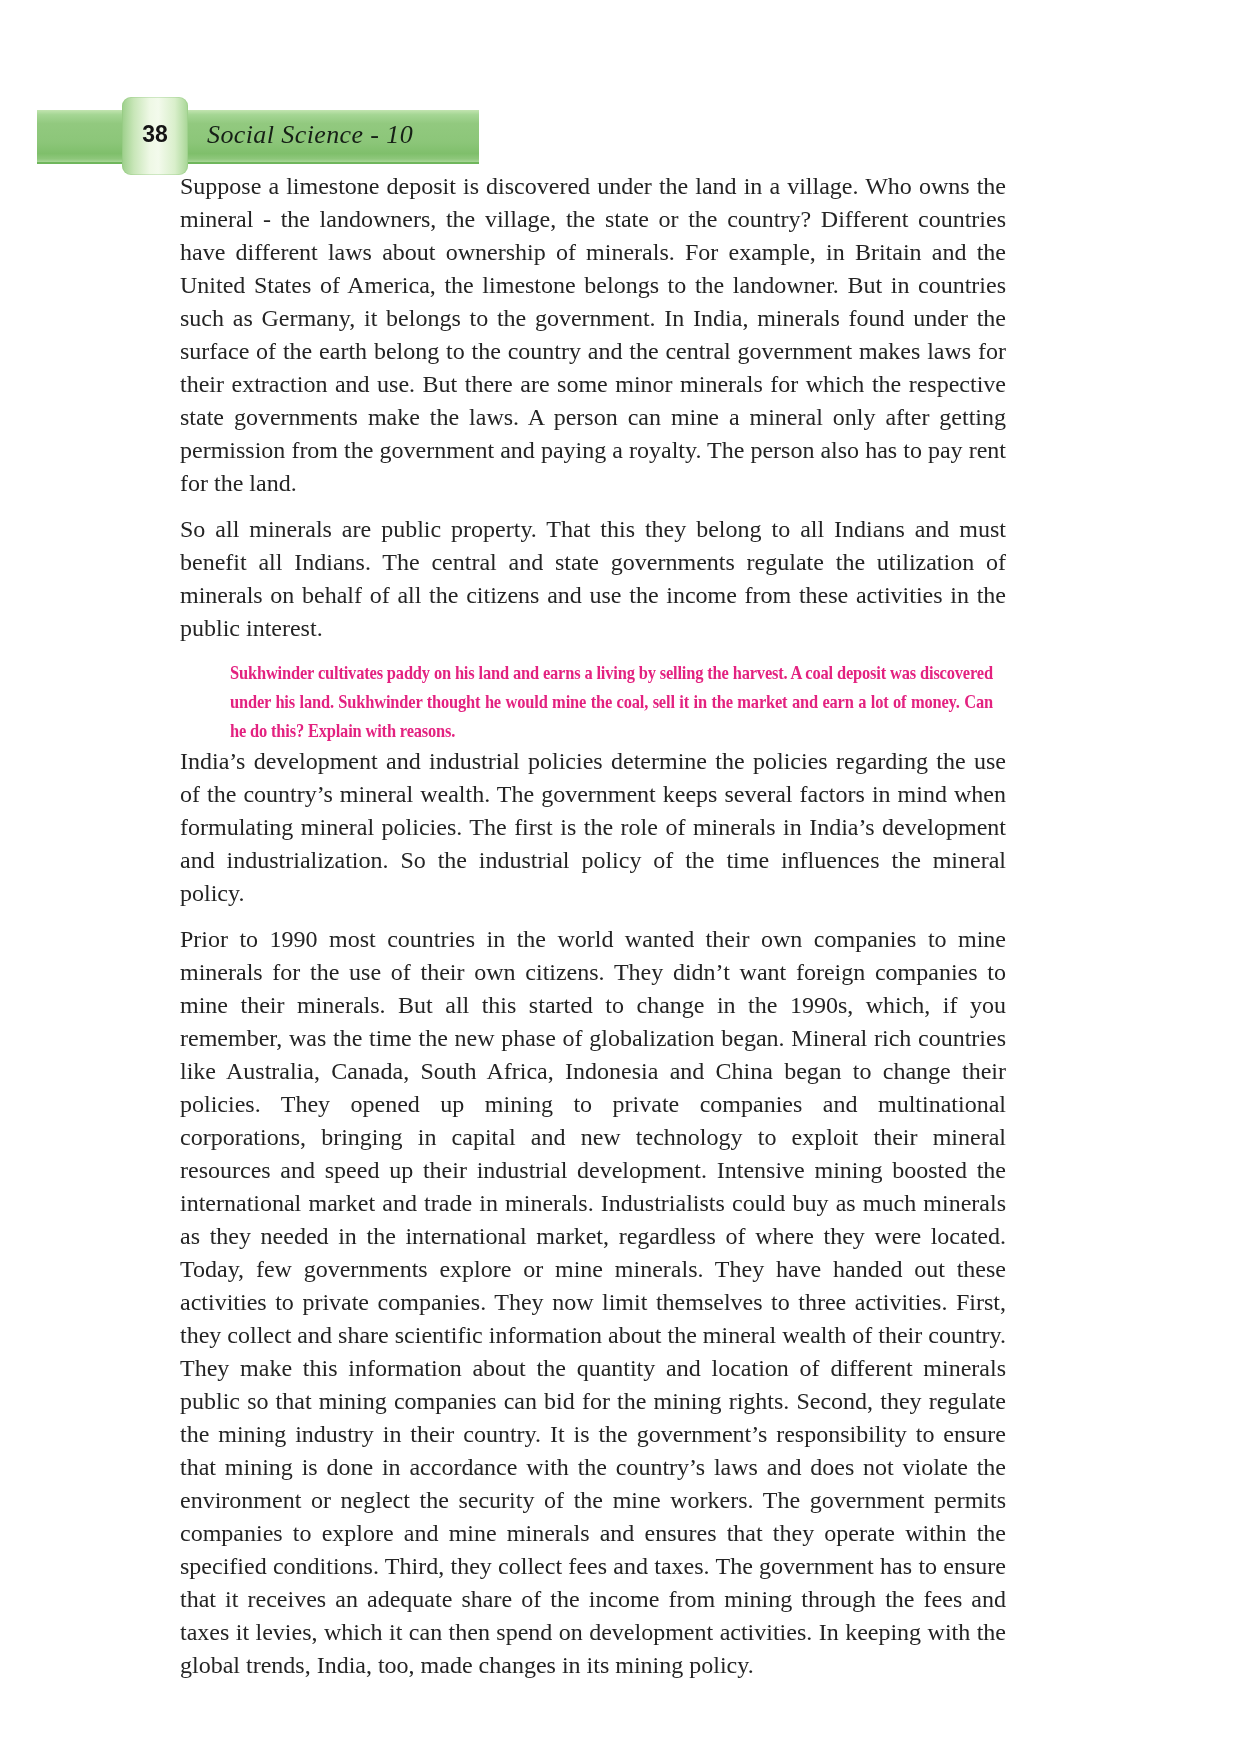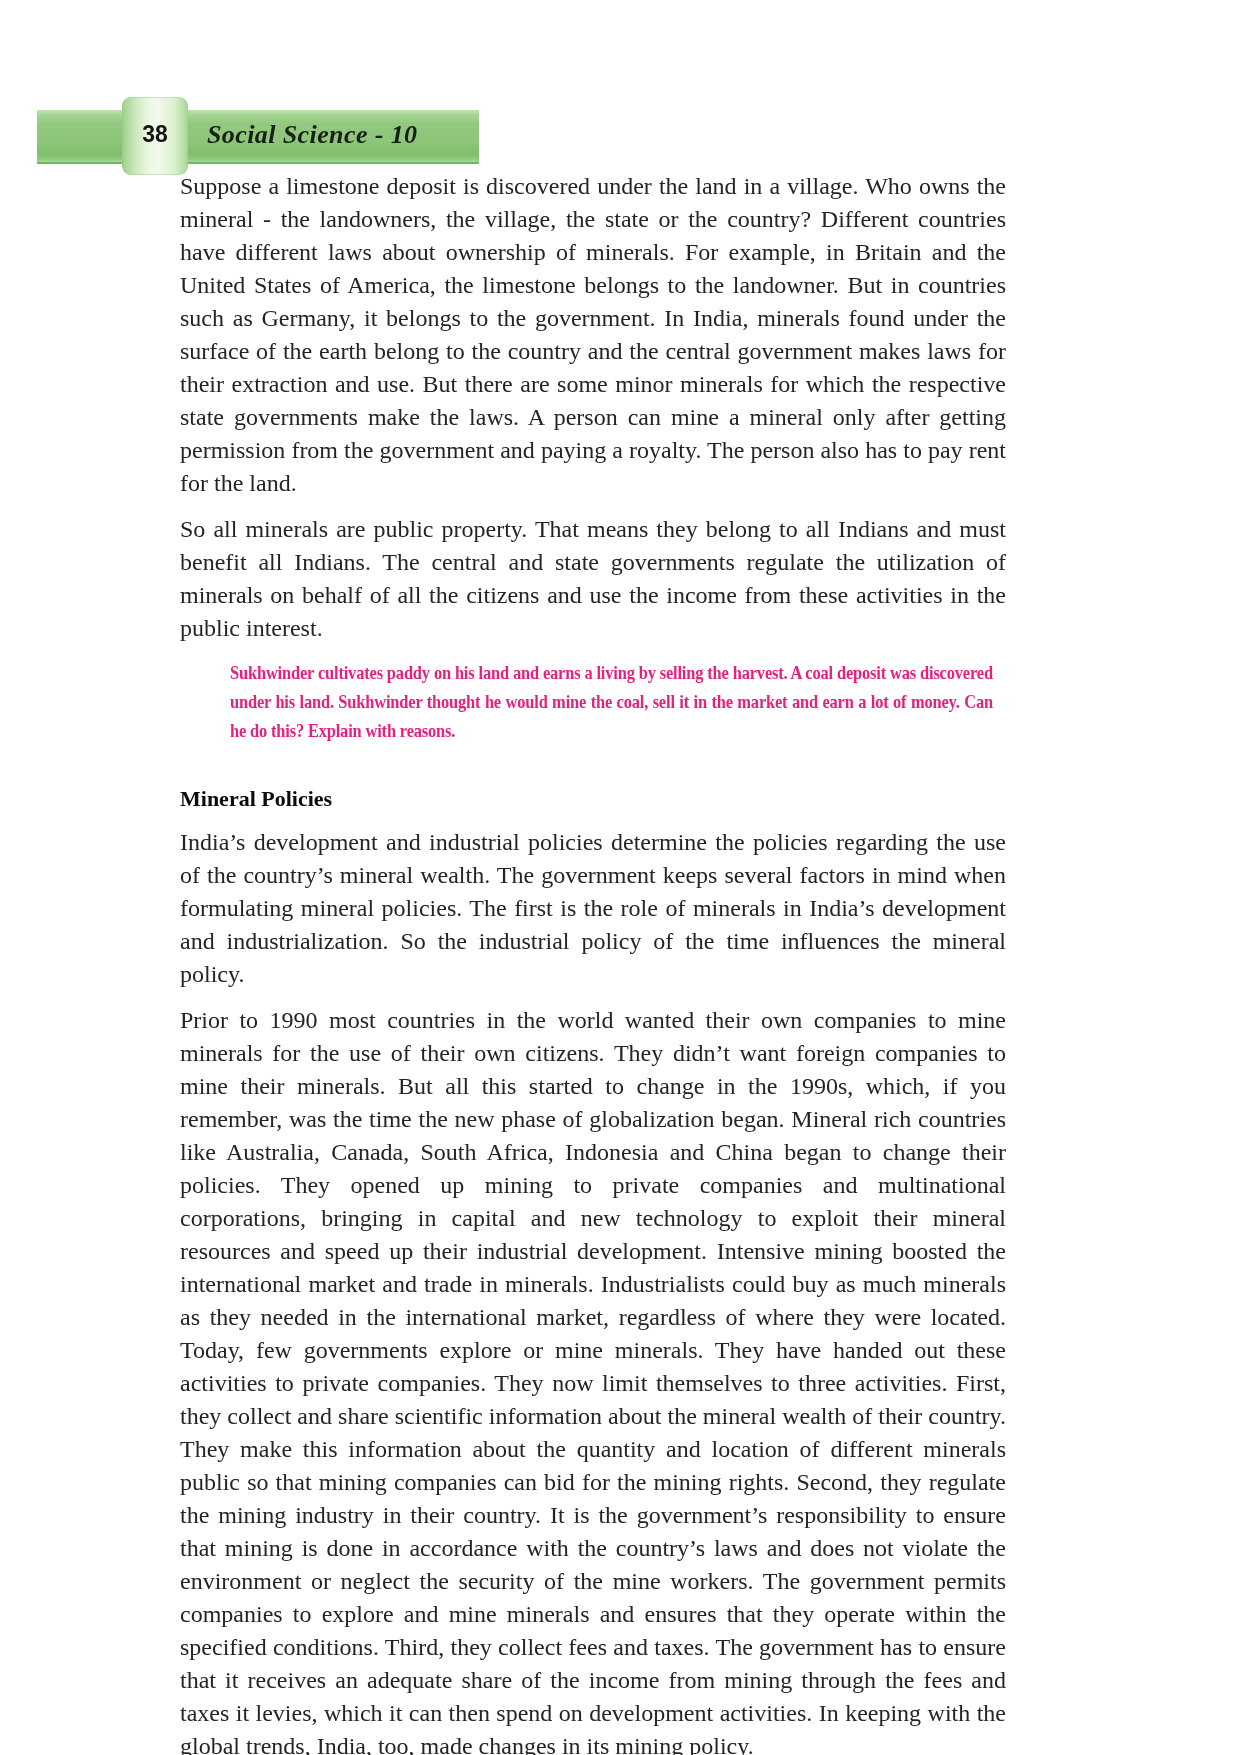--- a/index.html
+++ b/index.html
@@ -55,21 +55,21 @@
     font-size: 23px;
     color: #141414;
   }
   .course-title {
     position: absolute;
     top: 110px;
     left: 170px;
     height: 52px;
     line-height: 50px;
     font-family: "Liberation Serif", serif;
-    font-weight: bold;
+    font-weight: normal;
     font-style: italic;
     font-size: 26px;
     color: #162016;
     letter-spacing: 0.4px;
   }
 
   
   .content {
     position: absolute;
     left: 143px;
@@ -124,25 +124,24 @@
     <div class="page-number-ribbon"></div>
     <div class="page-number">38</div>
     <div class="course-title">Social Science - 10</div>
   </header>
 
   <main class="content">
 
 
     <p class="body-para">Suppose a limestone deposit is discovered under the land in a village. Who owns the mineral - the landowners, the village, the state or the country? Different countries have different laws about ownership of minerals. For example, in Britain and the United States of America, the limestone belongs to the landowner. But in countries such as Germany, it belongs to the government. In India, minerals found under the surface of the earth belong to the country and the central government makes laws for their extraction and use. But there are some minor minerals for which the respective state governments make the laws. A person can mine a mineral only after getting permission from the government and paying a royalty. The person also has to pay rent for the land.</p>
 
-    <p class="body-para">So all minerals are public property. That means they belong to all Indians and must benefit all Indians. The central and state governments regulate the utilization of minerals on behalf of all the citizens and use the income from these activities in the public interest.</p>
+    <p class="body-para">So all minerals are public property. That this they belong to all Indians and must benefit all Indians. The central and state governments regulate the utilization of minerals on behalf of all the citizens and use the income from these activities in the public interest.</p>
 
     <p class="activity">Sukhwinder cultivates paddy on his land and earns a living by selling the harvest. A coal deposit was discovered under his land. Sukhwinder thought he would mine the coal, sell it in the market and earn a lot of money. Can he do this? Explain with reasons.</p>
 
-    <h2 class="sub-title">Mineral Policies</h2>
 
     <p class="body-para">India’s development and industrial policies determine the policies regarding the use of the country’s mineral wealth. The government keeps several factors in mind when formulating mineral policies. The first is the role of minerals in India’s development and industrialization. So the industrial policy of the time influences the mineral policy.</p>
 
     <p class="body-para">Prior to 1990 most countries in the world wanted their own companies to mine minerals for the use of their own citizens. They didn’t want foreign companies to mine their minerals. But all this started to change in the 1990s, which, if you remember, was the time the new phase of globalization began. Mineral rich countries like Australia, Canada, South Africa, Indonesia and China began to change their policies. They opened up mining to private companies and multinational corporations, bringing in capital and new technology to exploit their mineral resources and speed up their industrial development. Intensive mining boosted the international market and trade in minerals. Industrialists could buy as much minerals as they needed in the international market, regardless of where they were located. Today, few governments explore or mine minerals. They have handed out these activities to private companies. They now limit themselves to three activities. First, they collect and share scientific information about the mineral wealth of their country. They make this information about the quantity and location of different minerals public so that mining companies can bid for the mining rights. Second, they regulate the mining industry in their country. It is the government’s responsibility to ensure that mining is done in accordance with the country’s laws and does not violate the environment or neglect the security of the mine workers. The government permits companies to explore and mine minerals and ensures that they operate within the specified conditions. Third, they collect fees and taxes. The government has to ensure that it receives an adequate share of the income from mining through the fees and taxes it levies, which it can then spend on development activities. In keeping with the global trends, India, too, made changes in its mining policy.</p>
 
   </main>
 
 </div>
 
 </body></html>

